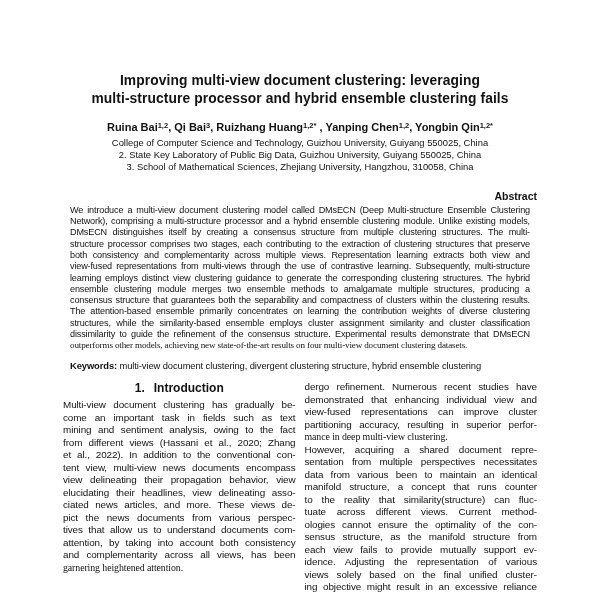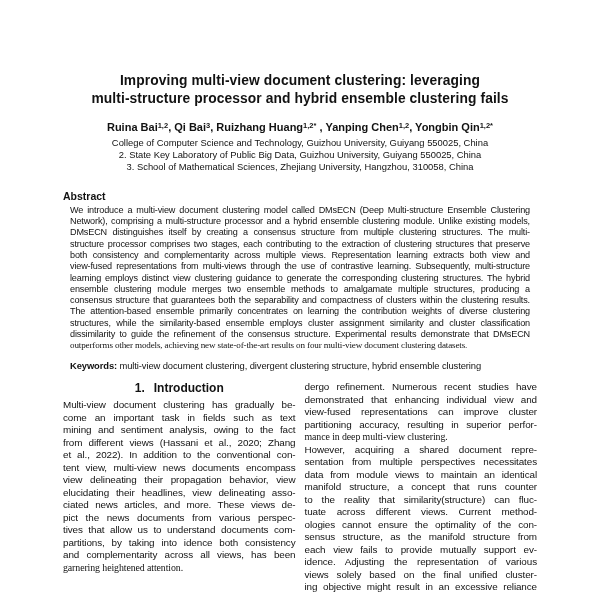--- a/index.html
+++ b/index.html
@@ -21,21 +21,21 @@
     margin-top: 13px; font-size: 11px; font-weight: bold;
     text-align: center; line-height: 13px;
   }
   .authors sup { font-size: 7.5px; line-height: 0; vertical-align: 3px; }
   .affiliations {
     margin-top: 3px; font-size: 9.4px; line-height: 11.9px;
     text-align: center;
   }
   .abstract-heading {
     margin-top: 17px; font-size: 10.5px; font-weight: bold;
-    text-align: left; line-height: 13px;
+    text-align: right; line-height: 13px;
   }
   .abstract-body {
     margin: 2px 7px 0 7px;
     font-size: 9.1px; line-height: 11.3px; letter-spacing: -0.15px;
   }
   .keywords {
     margin: 8px 7px 0 7px;
     font-size: 9.4px; line-height: 11.5px; letter-spacing: -0.1px;
   }
   .keywords .kw-label { font-weight: bold; }
@@ -108,39 +108,39 @@
               <div class="line">come an important task in fields such as text</div>
               <div class="line">mining and sentiment analysis, owing to the fact</div>
               <div class="line">from different views (Hassani et al., 2020; Zhang</div>
               <div class="line">et al., 2022). In addition to the conventional con-</div>
               <div class="line">tent view, multi-view news documents encompass</div>
               <div class="line">view delineating their propagation behavior, view</div>
               <div class="line">elucidating their headlines, view delineating asso-</div>
               <div class="line">ciated news articles, and more. These views de-</div>
               <div class="line">pict the news documents from various perspec-</div>
               <div class="line">tives that allow us to understand documents com-</div>
-              <div class="line">partitions, by taking into idence both consistency</div>
+              <div class="line">attention, by taking into account both consistency</div>
               <div class="line">and complementarity across all views, has been</div>
               <div class="line last">garnering heightened attention.</div>
             </div>
           </div>
       </div>
       <div class="col">
         <div class="body-text">
             <div class="para">
               <div class="line">dergo refinement. Numerous recent studies have</div>
               <div class="line">demonstrated that enhancing individual view and</div>
               <div class="line">view-fused representations can improve cluster</div>
               <div class="line">partitioning accuracy, resulting in superior perfor-</div>
               <div class="line last">mance in deep multi-view clustering.</div>
             </div>
             <div class="para">
               <div class="line">However, acquiring a shared document repre-</div>
               <div class="line">sentation from multiple perspectives necessitates</div>
-              <div class="line">data from module views to maintain an identical</div>
+              <div class="line">data from various been to maintain an identical</div>
               <div class="line">manifold structure, a concept that runs counter</div>
               <div class="line">to the reality that similarity(structure) can fluc-</div>
               <div class="line">tuate across different views.  Current method-</div>
               <div class="line">ologies cannot ensure the optimality of the con-</div>
               <div class="line">sensus structure, as the manifold structure from</div>
               <div class="line">each view fails to provide mutually support ev-</div>
               <div class="line">idence.  Adjusting the representation of various</div>
               <div class="line">views solely based on the final unified cluster-</div>
               <div class="line">ing objective might result in an excessive reliance</div>
             </div>

